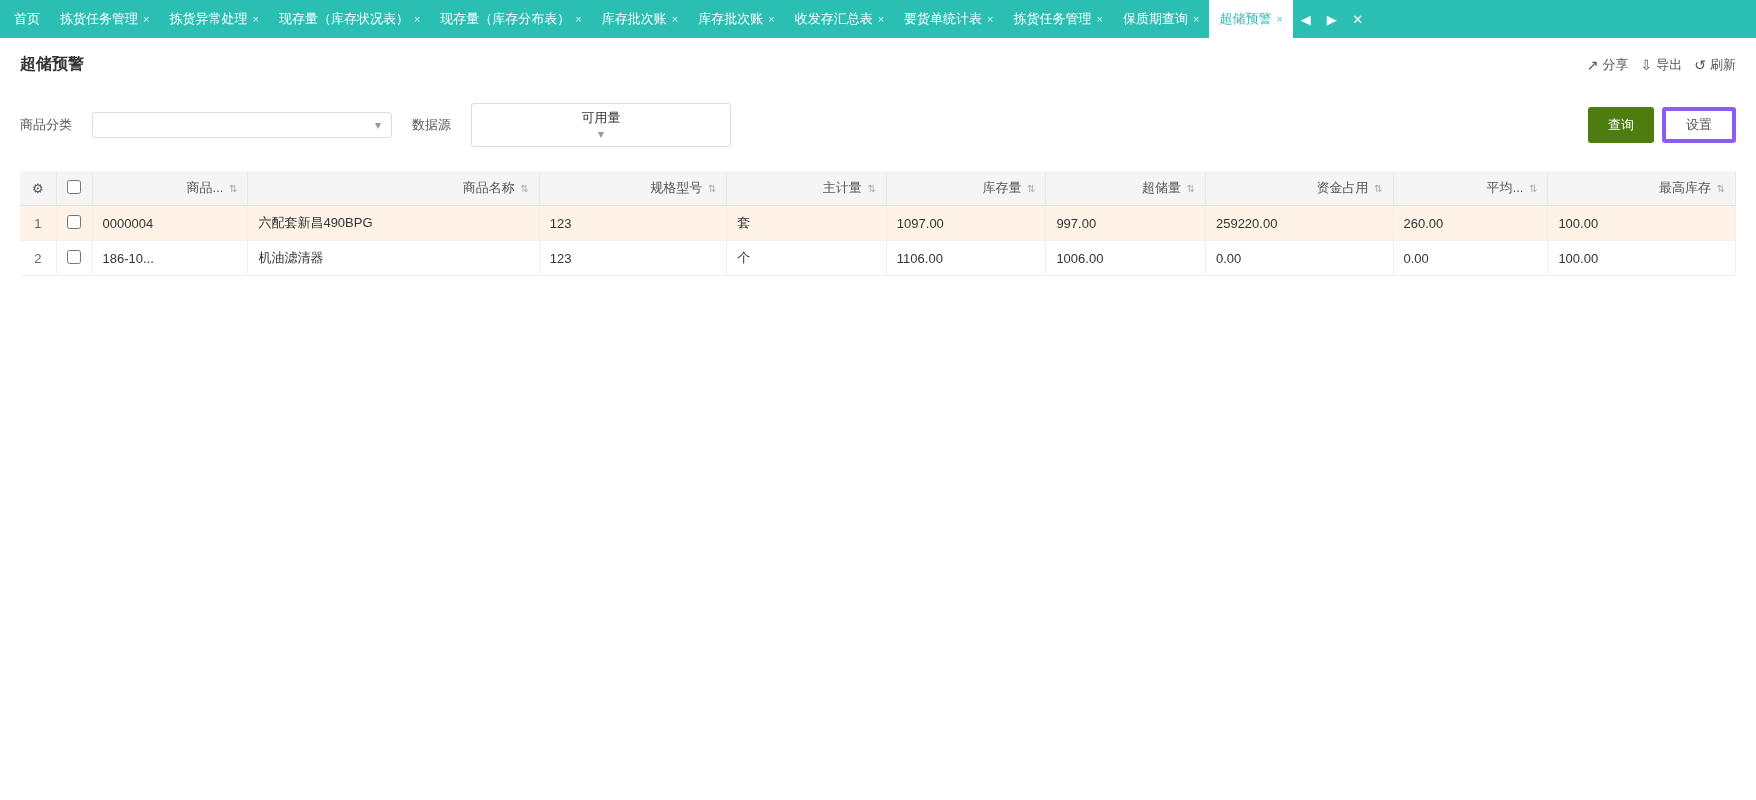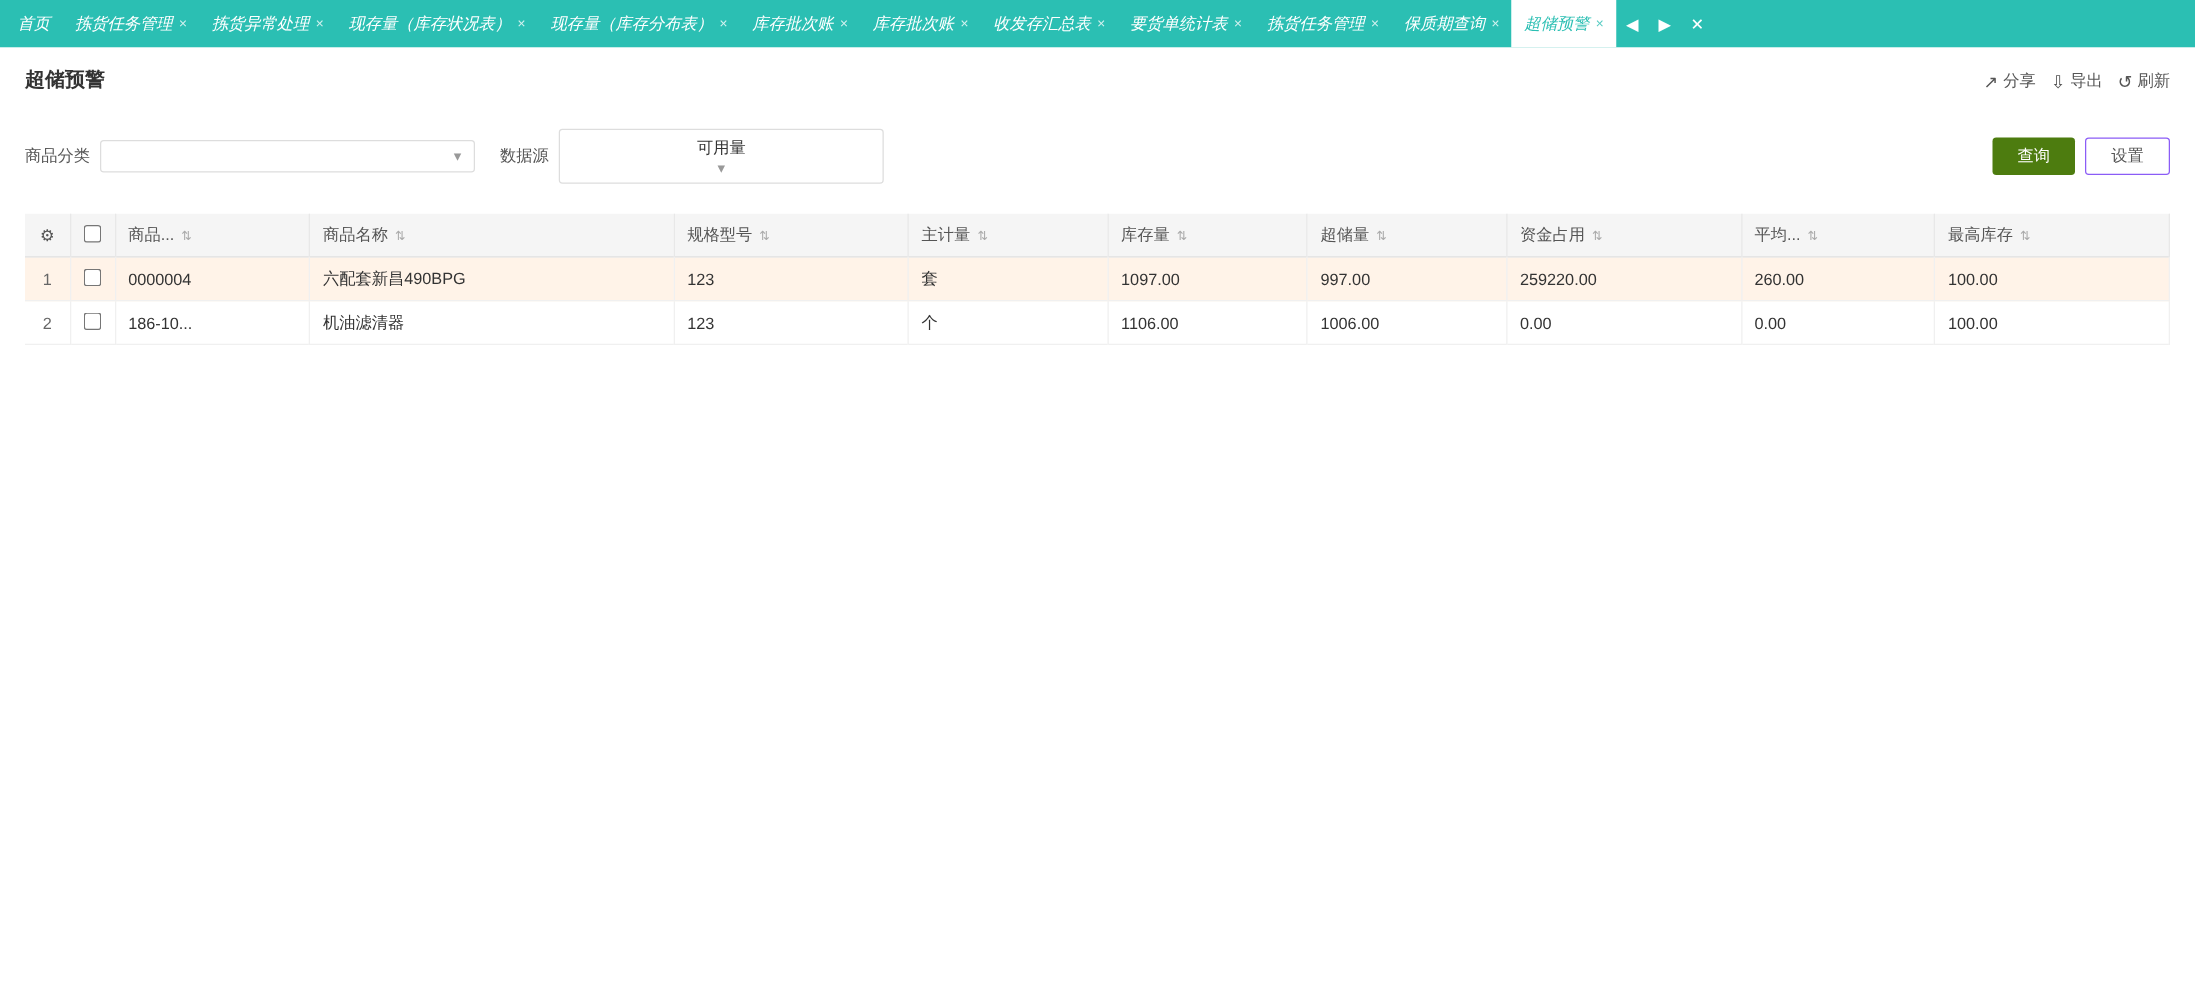--- a/index.html
+++ b/index.html
@@ -17,21 +17,20 @@
     .nav-tab {
       display: flex;
       align-items: center;
       padding: 12px 10px;
       height: 38px;
       color: #fff;
       font-size: 13px;
       white-space: nowrap;
       cursor: pointer;
       flex-shrink: 0;
-      font-style: italic;
     }
     .nav-tab.active { background: #fff; color: #2bbfb3; }
     .nav-tab .close-x {
       margin-left: 5px;
       font-size: 11px;
       opacity: 0.8;
     }
     .nav-arrow {
       display: flex;
       align-items: center;
@@ -81,21 +80,21 @@
     .filter-area {
       display: flex;
       align-items: center;
       gap: 20px;
       margin-bottom: 12px;
       padding: 12px 0;
     }
     .filter-item {
       display: flex;
       align-items: center;
-      gap: 8px;
+      gap: 20px;
     }
     .filter-label {
       color: #555;
       font-size: 13px;
       white-space: nowrap;
     }
     .filter-select {
       display: flex;
       align-items: center;
       border: 1px solid #ddd;
@@ -117,21 +116,21 @@
       border: none;
       border-radius: 3px;
       padding: 6px 20px;
       cursor: pointer;
       font-size: 13px;
       margin-left: auto;
     }
     .filter-btn-settings {
       background: #fff;
       color: #555;
-      border: 1px solid #8b5cf6;
+      border: 4px solid #8b5cf6;
       border-radius: 3px;
       padding: 5px 20px;
       cursor: pointer;
       font-size: 13px;
     }
     .filter-right {
       margin-left: auto;
       display: flex;
       gap: 8px;
     }
@@ -141,21 +140,21 @@
       width: 100%;
       border-collapse: collapse;
       font-size: 13px;
     }
     .data-table thead tr {
       background: #f5f5f5;
       border-bottom: 1px solid #e0e0e0;
     }
     .data-table th {
       padding: 8px 10px;
-      text-align: left;
+      text-align: right;
       color: #555;
       font-weight: normal;
       border-right: 1px solid #e8e8e8;
       white-space: nowrap;
     }
     .data-table th:first-child { width: 40px; text-align: center; }
     .data-table th .sort-icon { color: #aaa; font-size: 10px; margin-left: 2px; }
     .data-table tbody tr {
       border-bottom: 1px solid #f0f0f0;
     }

